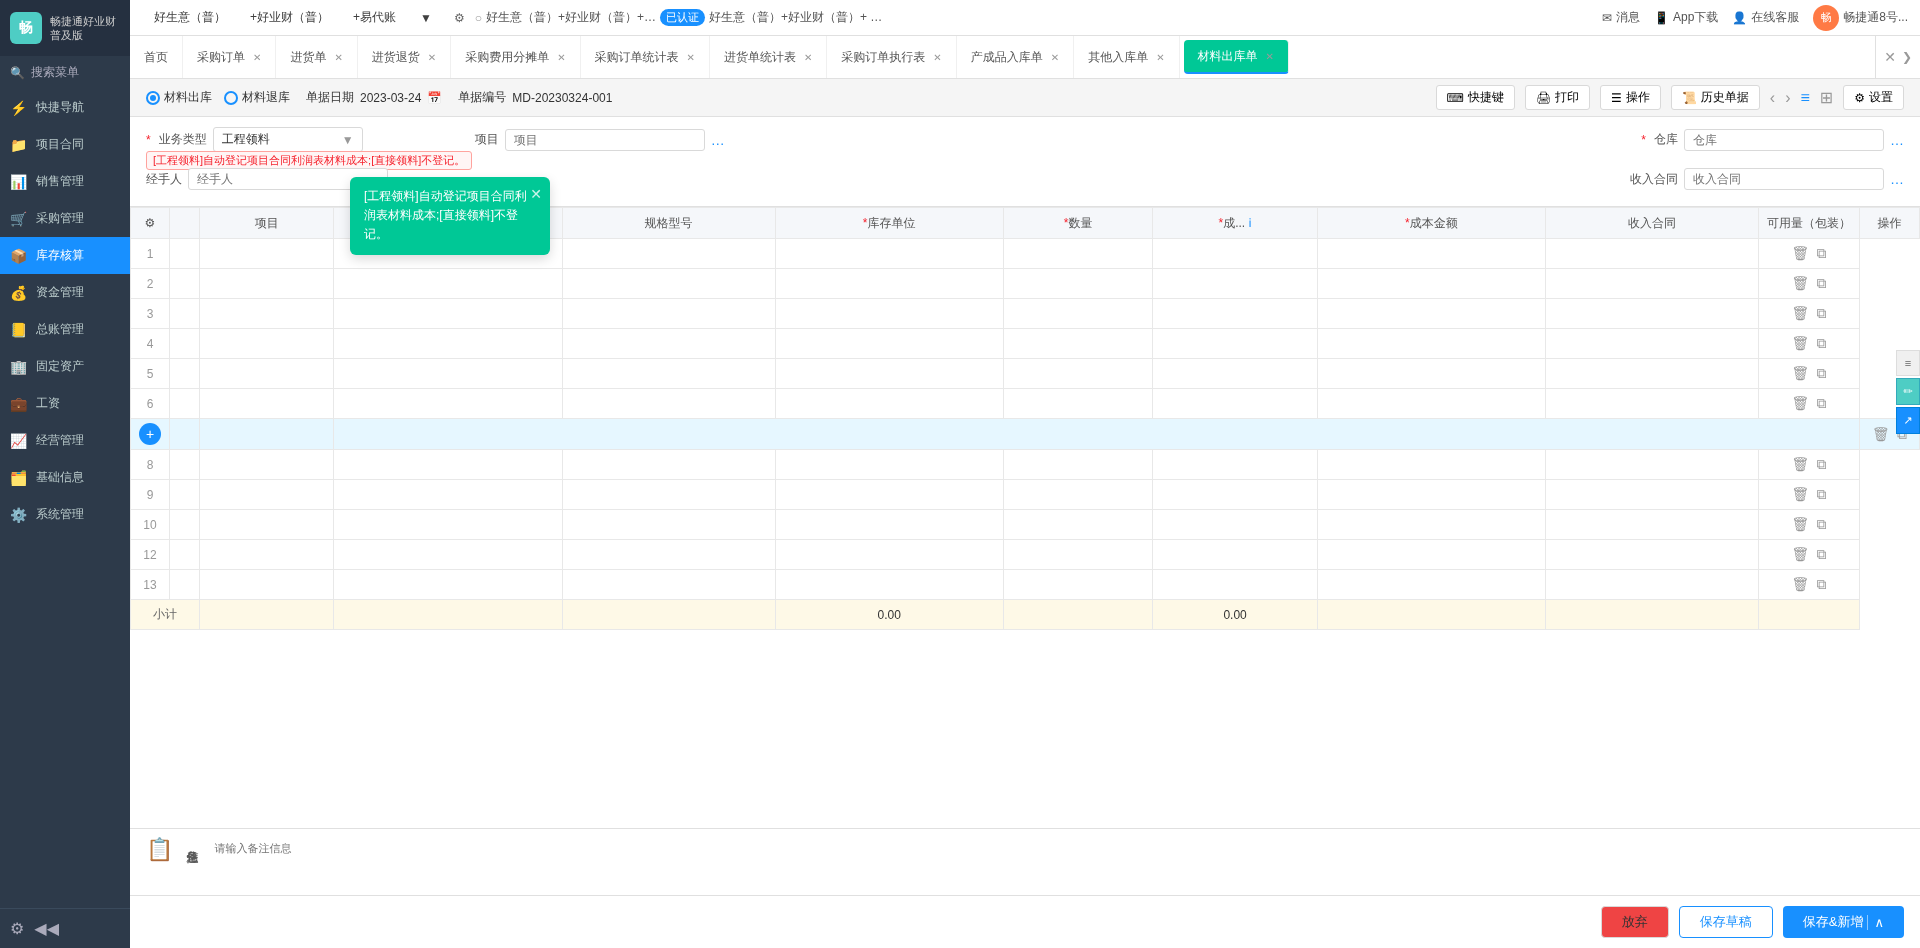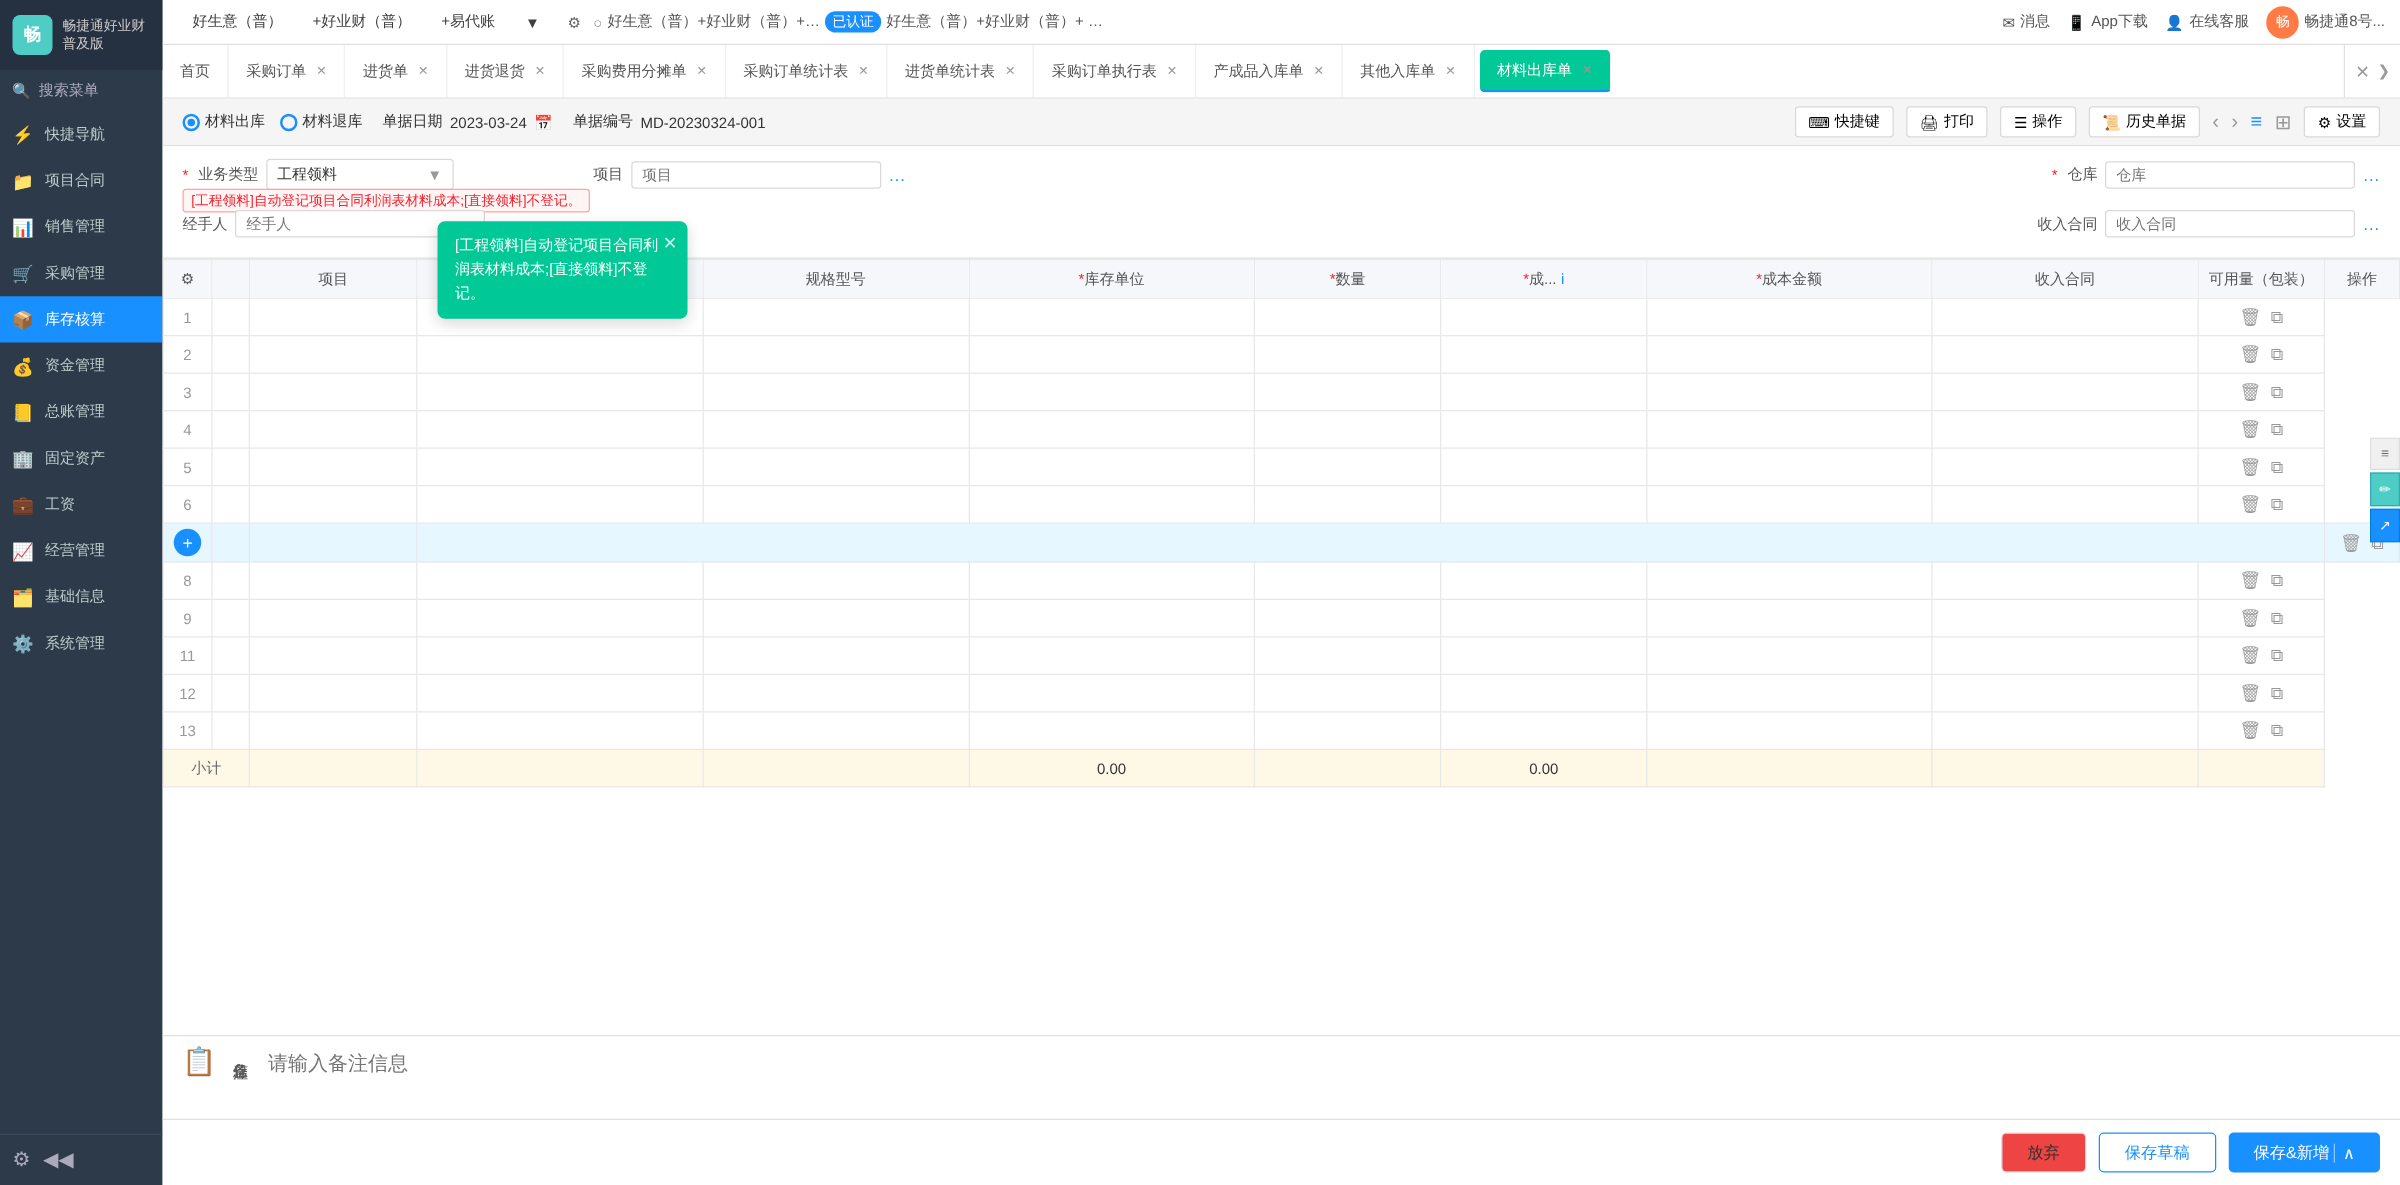--- a/index.html
+++ b/index.html
@@ -73,21 +73,21 @@
     .subtotal-label { text-align: center; color: #666; }
     .subtotal-val { text-align: center; color: #333; }
     .add-row-btn { width: 22px; height: 22px; background: #1890ff; color: #fff; border-radius: 50%; display: flex; align-items: center; justify-content: center; cursor: pointer; font-size: 14px; }
     .highlighted-row td { background: #e6f7ff; }
 
     
     .bottom-area { background: #fff; border-top: 1px solid #e0e0e0; flex-shrink: 0; }
     .notes-area { padding: 8px 16px; display: flex; align-items: flex-start; gap: 10px; }
     .notes-icon { color: #1890ff; font-size: 22px; }
     .notes-label { color: #555; font-size: 12px; margin-top: 4px; writing-mode: vertical-lr; }
-    .notes-input { border: none; outline: none; font-size: 16px; color: #999; flex: 1; padding: 4px; resize: none; height: 50px; }
+    .notes-input { border: none; outline: none; font-size: 11px; color: #999; flex: 1; padding: 4px; resize: none; height: 50px; }
 
     
     .action-bar { padding: 10px 16px; display: flex; justify-content: flex-end; gap: 10px; border-top: 1px solid #e0e0e0; background: #fff; }
     .btn-discard { padding: 6px 20px; border: 1px solid #d9d9d9; background: #ef4444; border-radius: 4px; cursor: pointer; font-size: 13px; color: #333; }
     .btn-draft { padding: 6px 20px; border: 1px solid #1890ff; background: #fff; color: #1890ff; border-radius: 4px; cursor: pointer; font-size: 13px; }
     .btn-save-new { padding: 6px 20px; background: #1890ff; color: #fff; border: none; border-radius: 4px; cursor: pointer; font-size: 13px; display: flex; align-items: center; gap: 4px; }
     .right-tool-btn { width: 24px; background: #f0f0f0; border: 1px solid #e0e0e0; padding: 4px 2px; cursor: pointer; text-align: center; font-size: 11px; color: #666; }
 
     
     .very-top { background: #fff; padding: 4px 12px; display: flex; align-items: center; gap: 8px; border-bottom: 1px solid #e0e0e0; font-size: 12px; min-height: 36px; flex-shrink: 0; }
@@ -528,21 +528,21 @@
             <td></td>
             <td></td>
             <td></td>
             <td></td>
             <td class="col-ops">
               <span class="op-btn">🗑</span>
               <span class="op-btn">⧉</span>
             </td>
           </tr>
           <tr>
-            <td class="row-num">11</td>
+            <td class="row-num">10</td>
             <td></td>
             <td></td>
             <td></td>
             <td></td>
             <td></td>
             <td></td>
             <td></td>
             <td></td>
             <td></td>
             <td class="col-ops">

